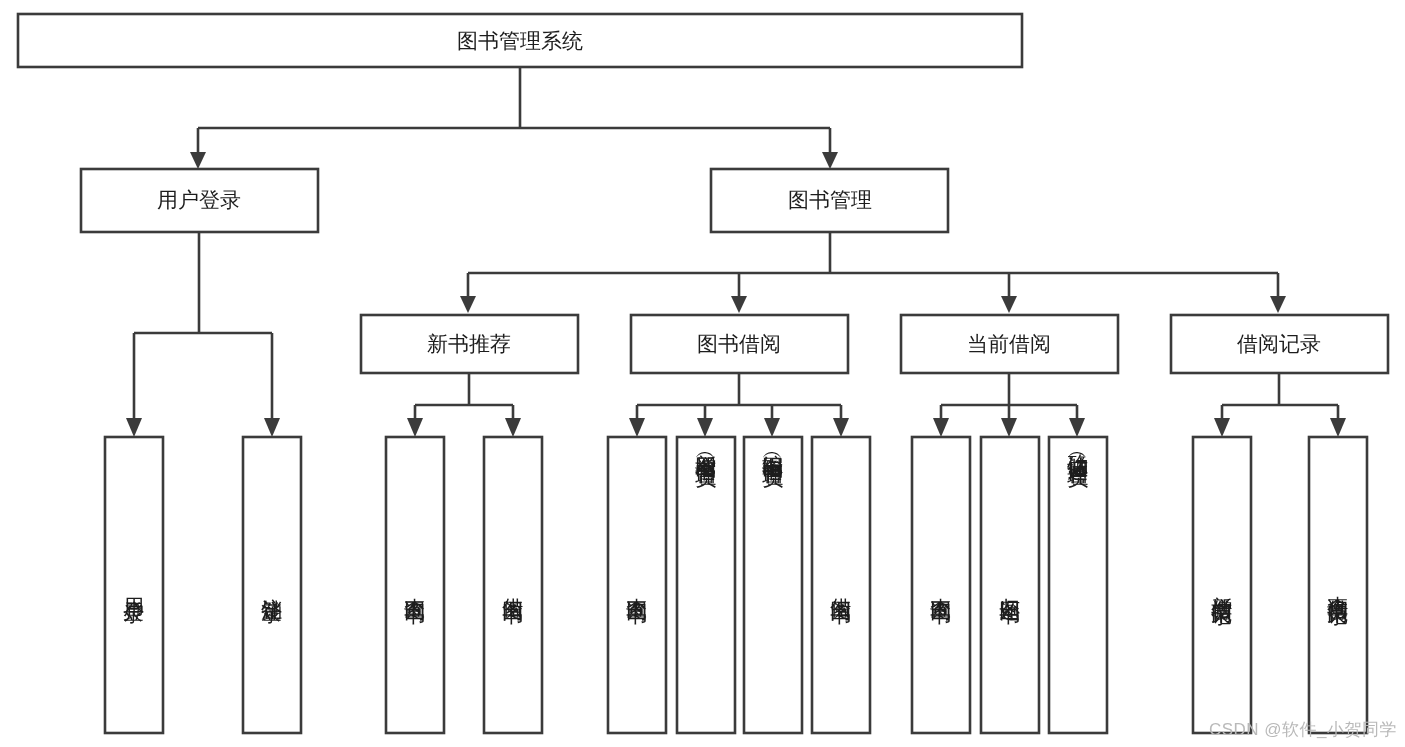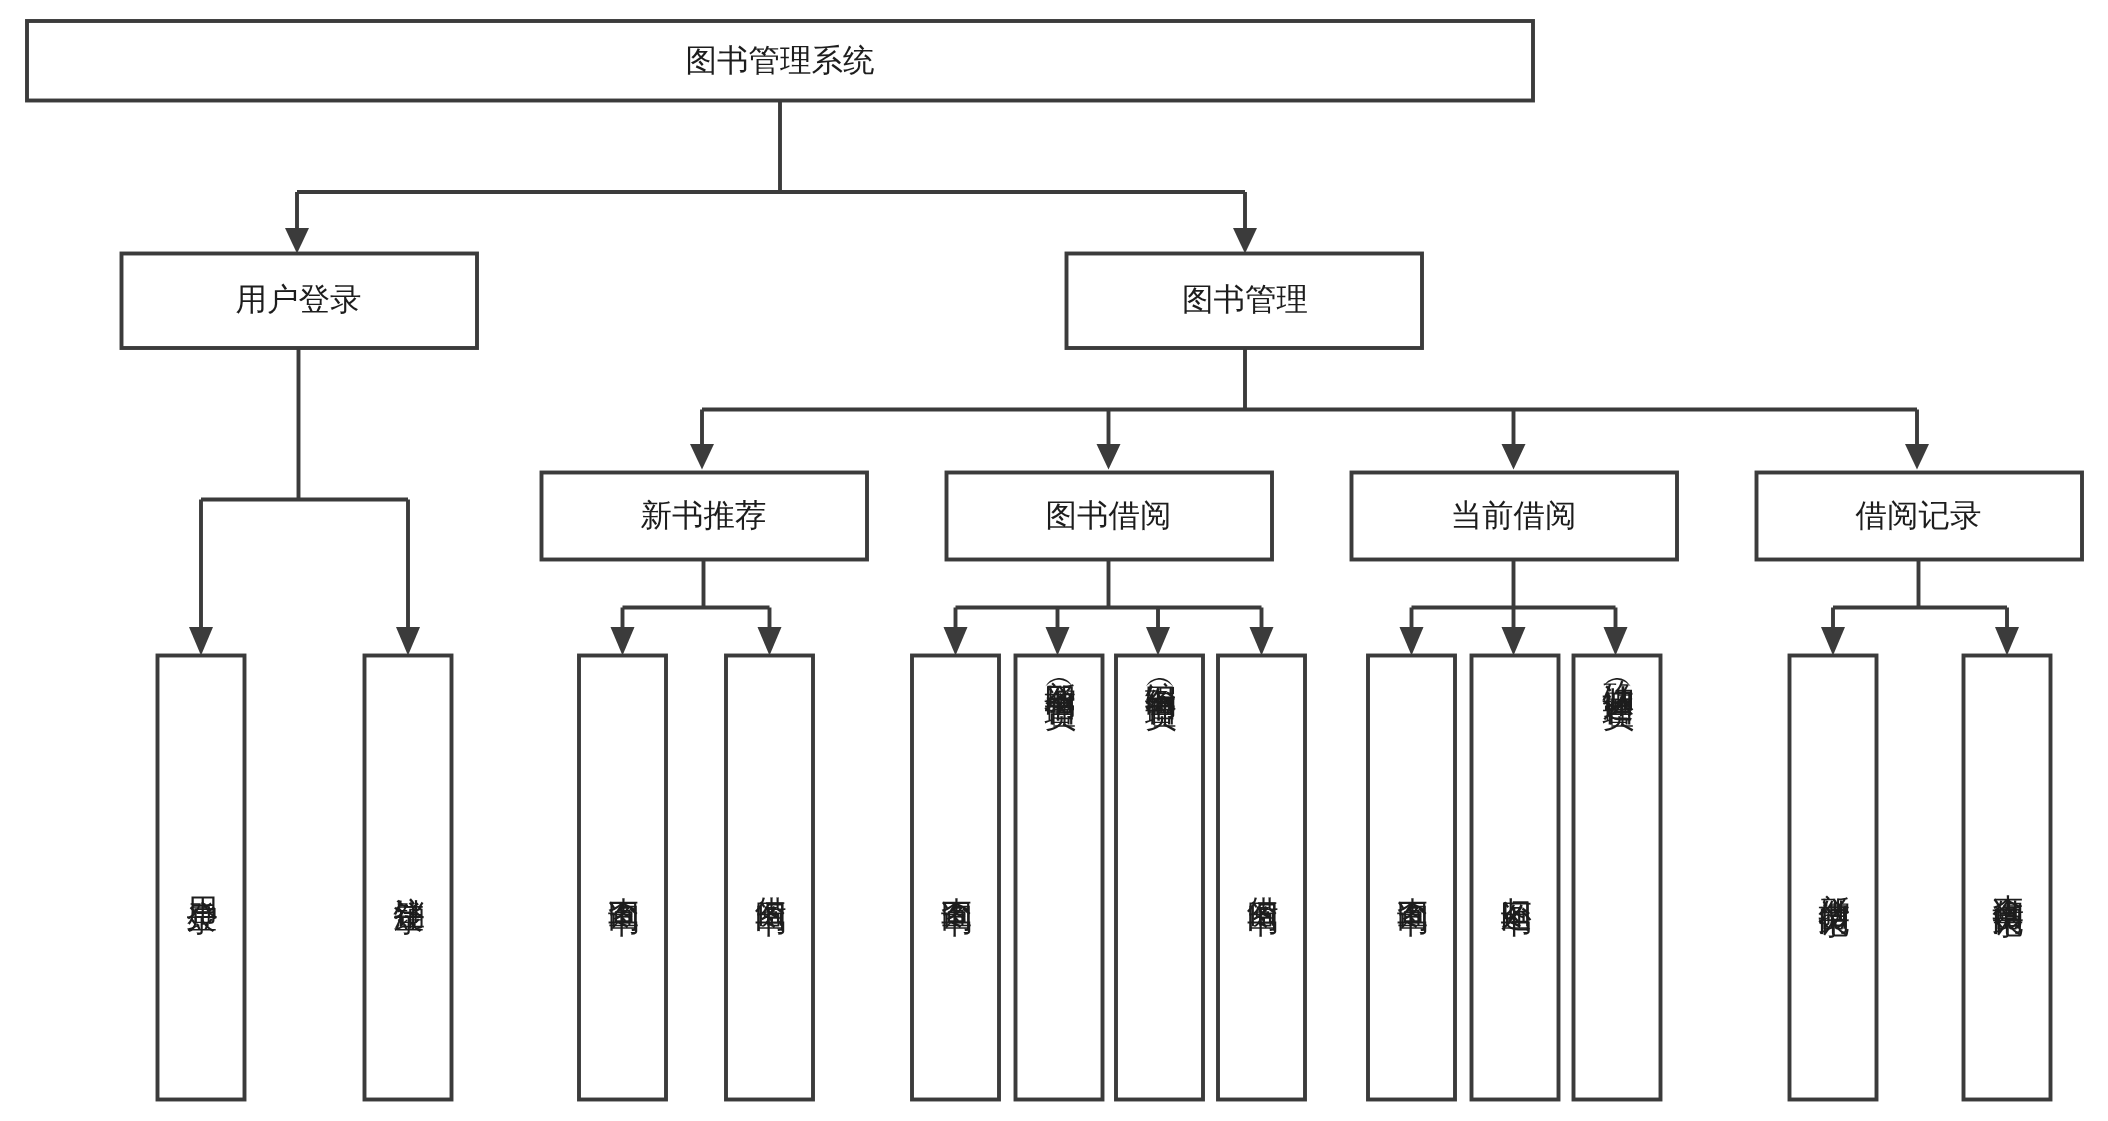--- a/index.html
+++ b/index.html
@@ -243,14 +243,15 @@
   </div>
 
   <div class="leaf-label-wrap" style="left:1193px; top:437px; width:58px; height:296px;">
     <span class="leaf-label">新增借阅记录</span>
   </div>
 
   <div class="leaf-label-wrap" style="left:1309px; top:437px; width:58px; height:296px;">
     <span class="leaf-label">查询借阅记录</span>
   </div>
 
+  <div class="watermark">CSDN @软件_小贺同学</div>
 
 </div>
 
 </body></html>

